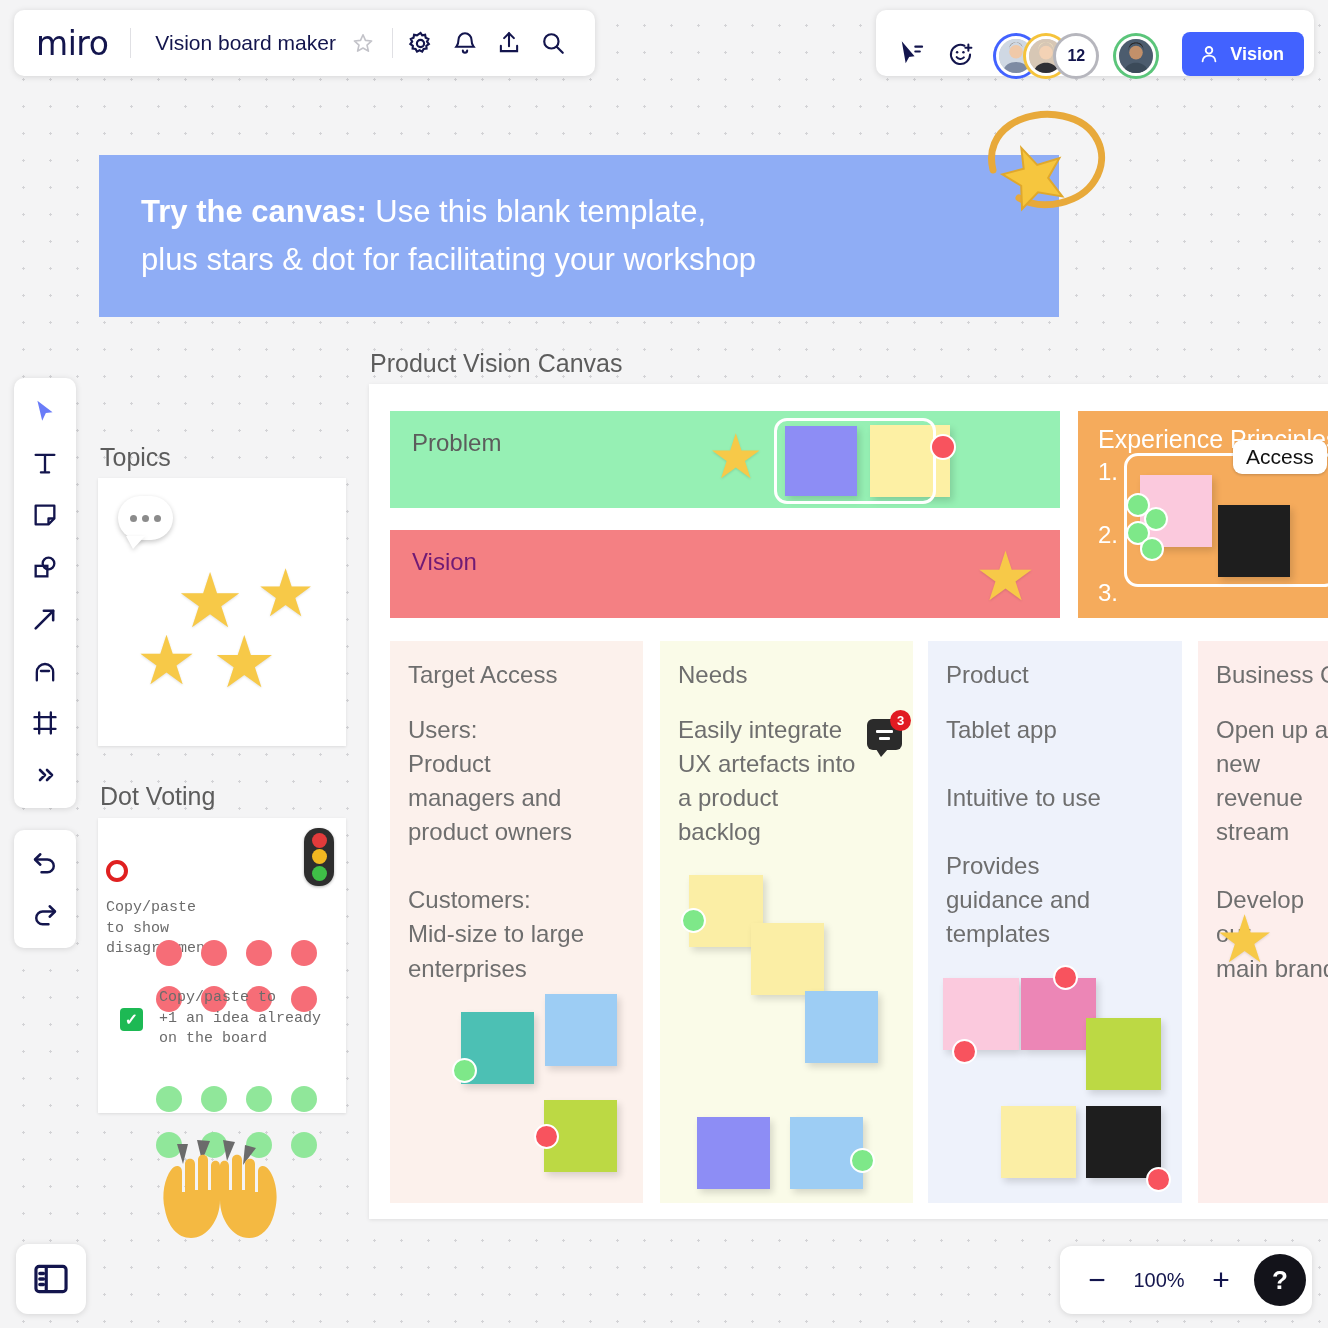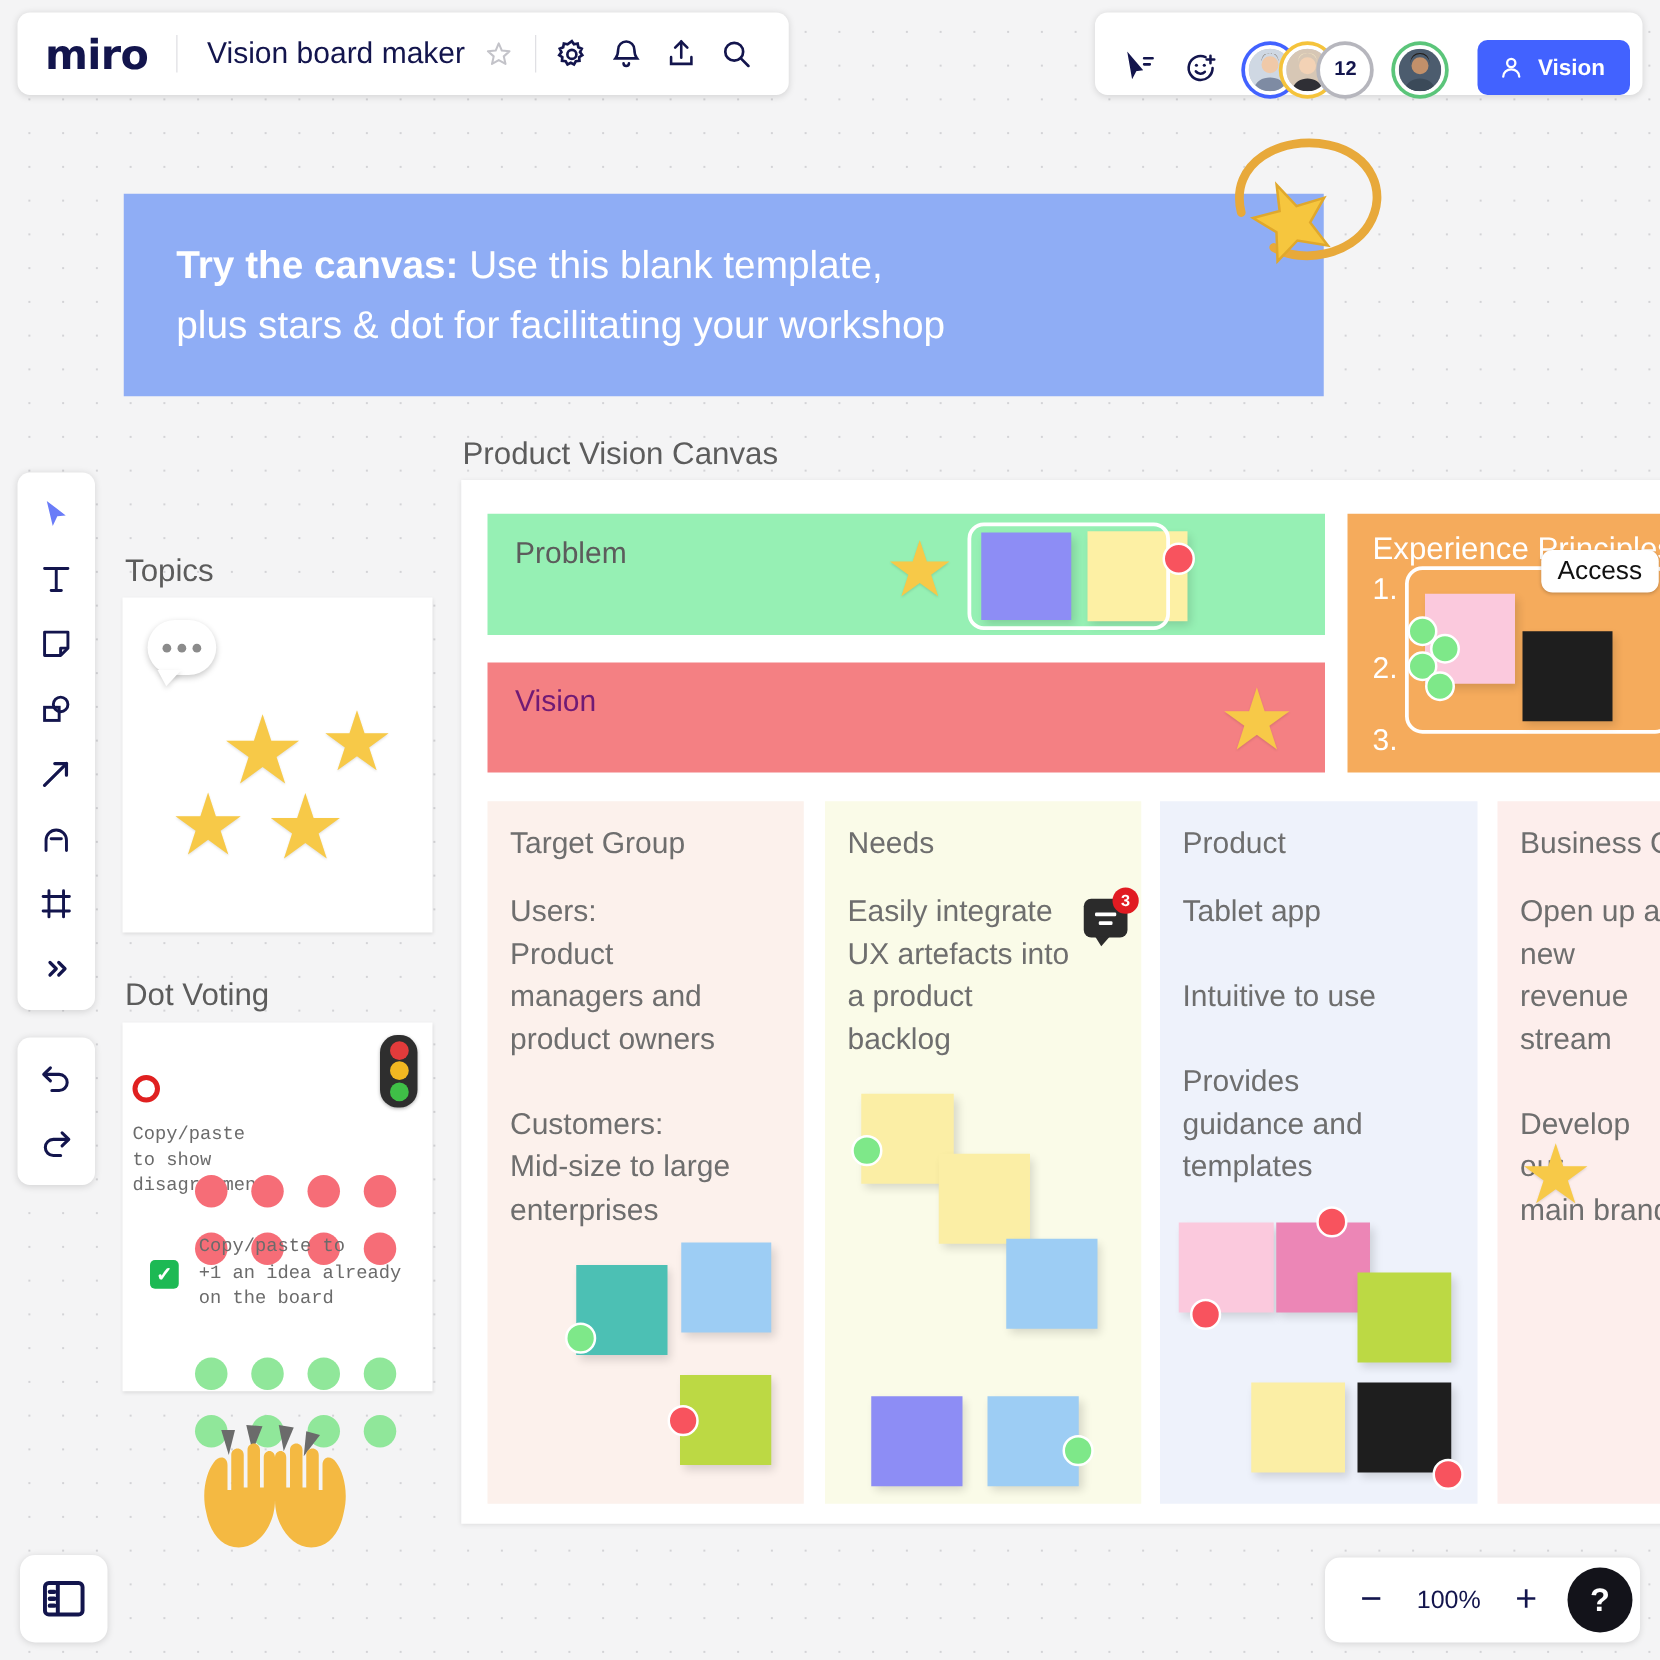--- a/index.html
+++ b/index.html
@@ -30,32 +30,32 @@
     display: flex;
     align-items: center;
   }
   #topbar-left {
     left: 14px; top: 10px; height: 66px;
     padding: 0 20px 0 22px;
     gap: 0px;
   }
   .miro-logo {
     font-size: 33px;
-    font-weight: 700;
+    font-weight: 400;
     color: #13154d;
     letter-spacing: -0.5px;
     line-height: 1;
     margin-right: 22px;
     font-family: "DejaVu Sans", sans-serif;
   }
   .vsep {
     width: 1px; height: 30px; background: #e0e0e4;
   }
   .board-title {
-    font-size: 24px;
+    font-size: 21px;
     color: #13154d;
     font-weight: 400;
     margin: 0 10px 0 24px;
     white-space: nowrap;
   }
   .icon-btn {
     width: 44px; height: 44px;
     display: flex; align-items: center; justify-content: center;
     border-radius: 8px;
     cursor: pointer;
@@ -576,21 +576,21 @@
     <div class="note" style="left:62px; top:64px; width:72px; height:72px; background:#fbc9dd;"></div>
     <div class="note" style="left:140px; top:94px; width:72px; height:72px; background:#1e1e1e;"></div>
     <div class="vdot green" style="left:48px; top:82px; width:24px; height:24px;"></div>
     <div class="vdot green" style="left:66px; top:96px; width:24px; height:24px;"></div>
     <div class="vdot green" style="left:48px; top:110px; width:24px; height:24px;"></div>
     <div class="vdot green" style="left:62px; top:126px; width:24px; height:24px;"></div>
     <div class="access-chip">Access</div>
   </div>
 
   <div class="col" id="col-target">
-    <div class="col-title">Target Group</div>
+    <div class="col-title">Target Access</div>
     <div class="col-body">Users:
 Product
 managers and
 product owners
 
 Customers:
 Mid-size to large
 enterprises</div>
   </div>
   <div class="note" style="left:461px; top:1012px; width:73px; height:72px; background:#4cc0b4;"></div>

